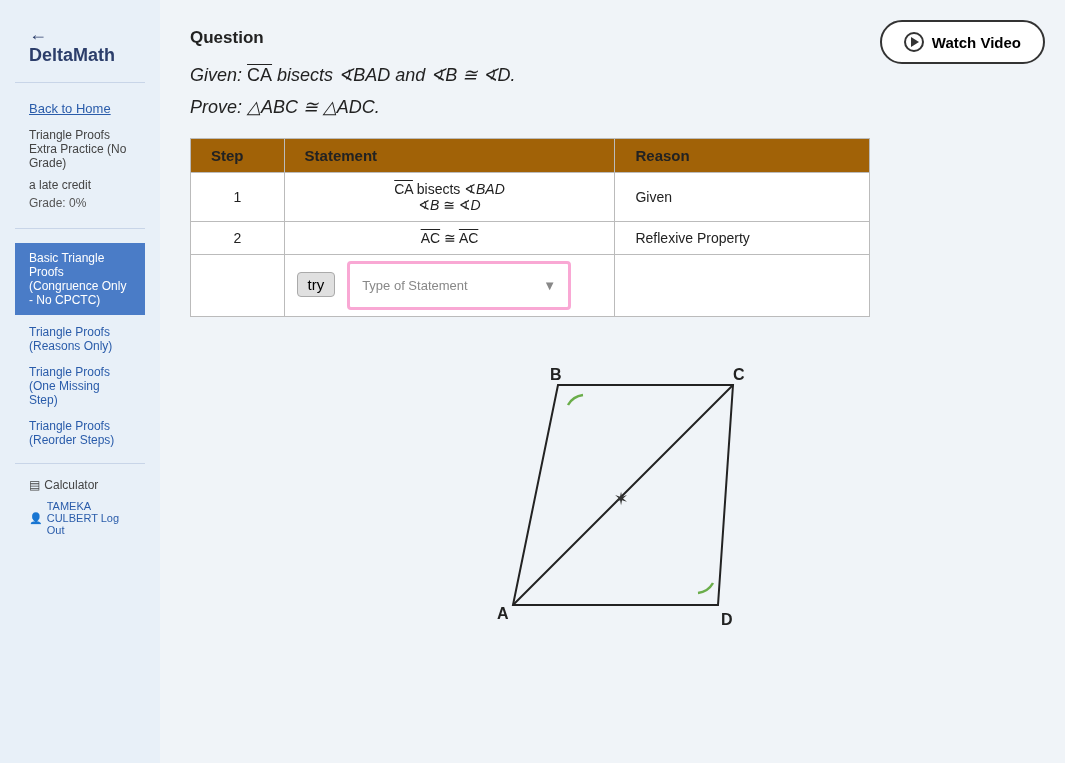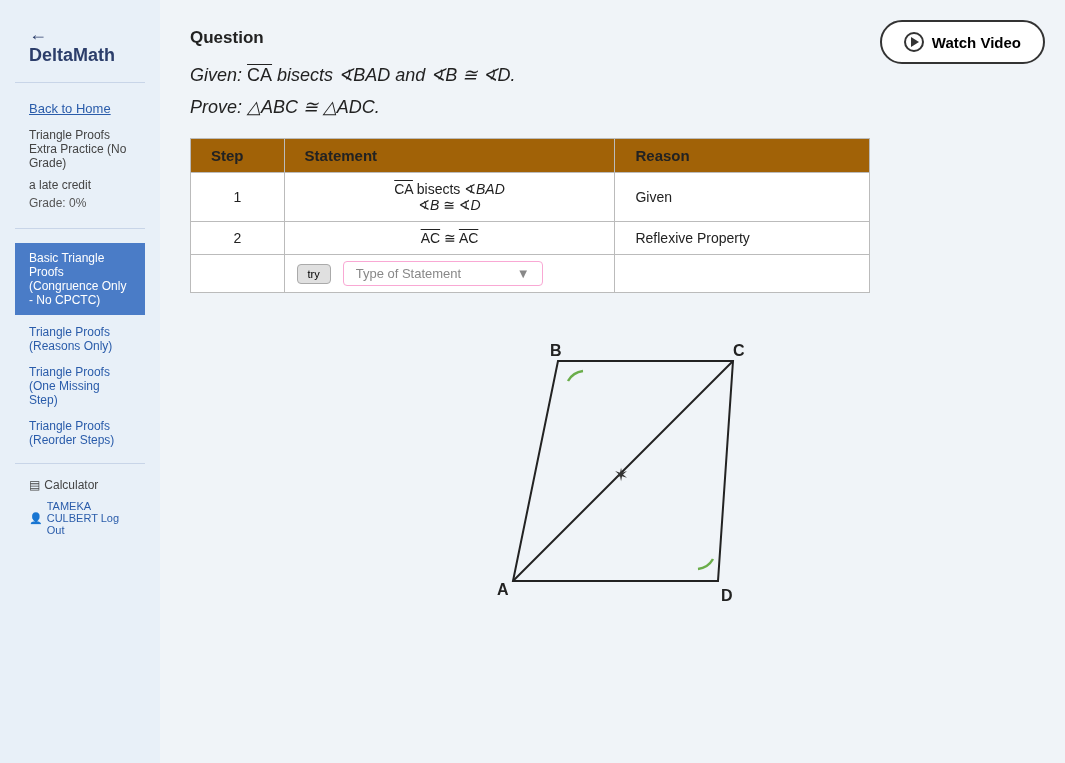--- a/index.html
+++ b/index.html
@@ -170,32 +170,32 @@
       width: 200px;
     }
     .try-row td {
       padding: 6px 12px;
     }
     .try-btn {
       background: #e0e0e0;
       border: 1px solid #aaa;
       border-radius: 4px;
       padding: 3px 10px;
-      font-size: 11px;
+      font-size: 15px;
       cursor: pointer;
       margin-right: 8px;
     }
     .statement-dropdown {
-      border: 1px solid #f9a8d4;
+      border: 3px solid #f9a8d4;
       border-radius: 4px;
-      padding: 4px 12px;
+      padding: 14px 12px;
       font-size: 13px;
       color: #888;
       background: #fff;
-      width: 200px;
+      width: 224px;
       display: inline-flex;
       align-items: center;
       justify-content: space-between;
     }
     
     .overline {
       text-decoration: overline;
       font-style: normal;
     }
     .math {

